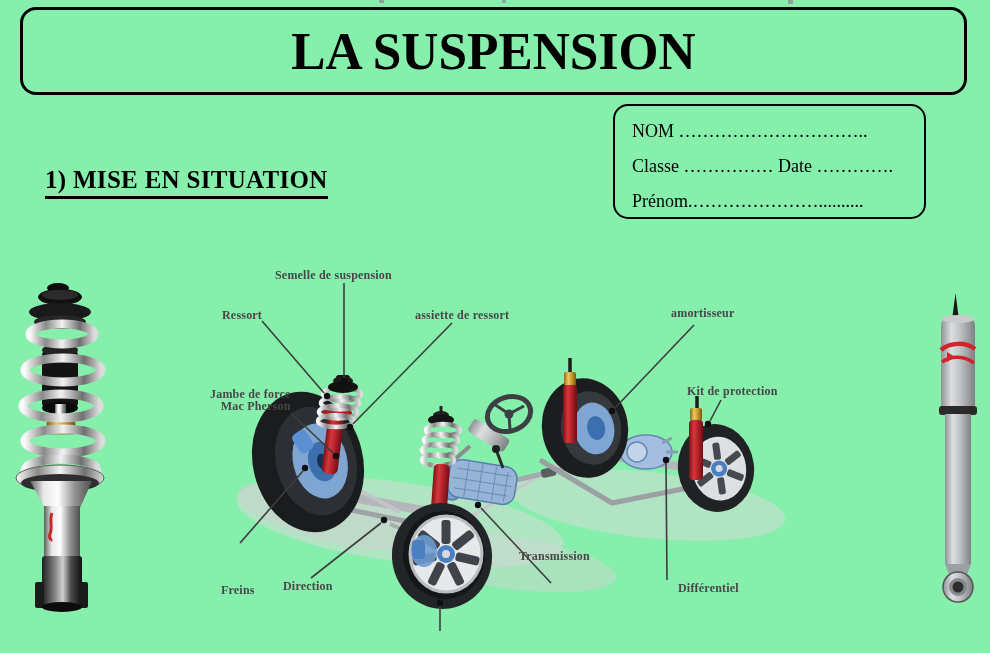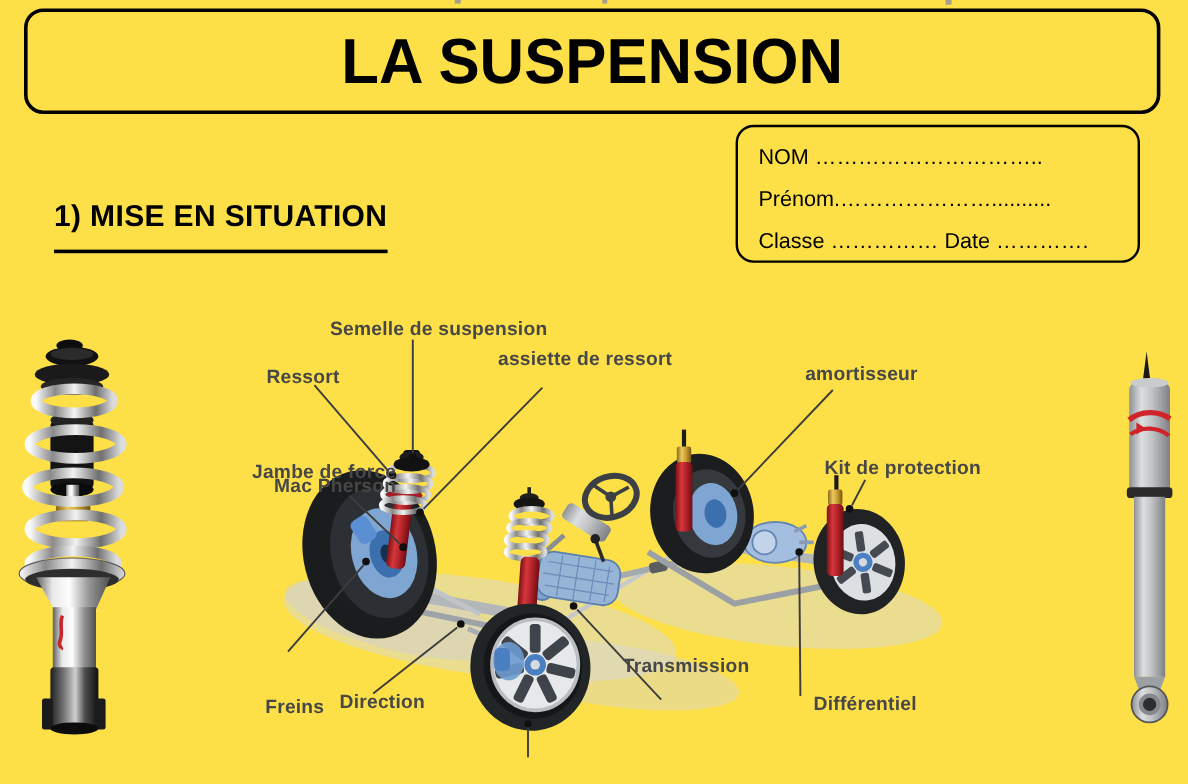--- a/index.html
+++ b/index.html
@@ -1,56 +1,56 @@
 <!DOCTYPE html>
 <html><head>
 <meta charset="utf-8">
 <style>
   html,body{margin:0;padding:0;background:#fff;}
   .page{
-    position:relative;width:990px;height:653px;background:#fde047;overflow:hidden;
-    font-family:Liberation Sans, sans-serif;
+    position:relative;width:990px;height:653px;background:#86efac;overflow:hidden;
+    font-family:Liberation Serif, serif;
   }
   
   .speck{position:absolute;top:0;height:3px;background:#8f8f9a;opacity:.8;}
   .speck.s1{left:379px;width:5px;}
   .speck.s2{left:502px;width:4px;}
   .speck.s3{left:788px;width:5px;height:4px;}
 
   .title-box{
     position:absolute;left:20px;top:7px;width:947px;height:88px;
     border:3px solid #000;border-radius:16px;
     display:flex;align-items:center;justify-content:center;box-sizing:border-box;
   }
   .title-box h1{
     margin:0;font-size:53px;font-weight:bold;color:#000;letter-spacing:0;
     transform:scaleX(.97);white-space:nowrap;
   }
   .student-box{
-    position:absolute;left:613px;top:104px;width:337px;height:115px;
+    position:absolute;left:613px;top:104px;width:313px;height:115px;
     border:2px solid #000;border-radius:15px;box-sizing:border-box;
     padding:8px 0 0 17px;
   }
   .sb-line{font-size:18px;color:#000;line-height:35px;white-space:nowrap;overflow:hidden;}
 
   .section-heading{
     position:absolute;left:45px;top:166px;margin:0;
     font-size:25px;font-weight:bold;color:#000;letter-spacing:.3px;
-    border-bottom:3px solid #000;padding-bottom:13px;white-space:nowrap;
+    border-bottom:3px solid #000;padding-bottom:2px;white-space:nowrap;
   }
 
   .art{position:absolute;left:0;top:0;}
 
   .dlabel{
-    position:absolute;font-weight:bold;font-size:16px;line-height:12px;
+    position:absolute;font-weight:bold;font-size:12px;line-height:12px;
     color:#474747;letter-spacing:.2px;white-space:nowrap;
   }
   .lbl-semelle{left:275px;top:269px;}
   .lbl-ressort{left:222px;top:309px;}
-  .lbl-assiette{left:415px;top:294px;text-align:right;}
+  .lbl-assiette{left:415px;top:309px;text-align:right;}
   .lbl-amortisseur{left:671px;top:307px;}
   .lbl-jambe{left:210px;top:388px;text-align:right;}
   .lbl-kit{left:687px;top:385px;}
   .lbl-freins{left:221px;top:545px;margin-top:39px;}
   .lbl-direction{left:283px;top:580px;text-align:center;}
   .lbl-pneu{left:427px;top:633px;margin-top:40px;}
   .lbl-transmission{left:519px;top:550px;}
   .lbl-differentiel{left:640px;top:582px;margin-left:38px;}
 </style>
 </head>
@@ -61,22 +61,22 @@
   <div class="speck s1"></div>
   <div class="speck s2"></div>
   <div class="speck s3"></div>
 
   <div class="title-box">
     <h1>LA SUSPENSION</h1>
   </div>
 
   <div class="student-box">
     <div class="sb-line">NOM …………………………..</div>
+    <div class="sb-line">Classe …………… Date ………….</div>
     <div class="sb-line">Prénom.…………………..........</div>
-    <div class="sb-line">Classe …………… Date ………….</div>
   </div>
 
   <h2 class="section-heading">1) MISE EN SITUATION</h2>
 
   <svg class="art" width="990" height="653" viewBox="0 0 990 653">
     <defs>
       <linearGradient id="chromeH" x1="0" y1="0" x2="1" y2="0">
         <stop offset="0" stop-color="#fafafa"></stop>
           <stop offset=".25" stop-color="#8a8a8a"></stop>
         <stop offset=".5" stop-color="#f2f2f2"></stop>

